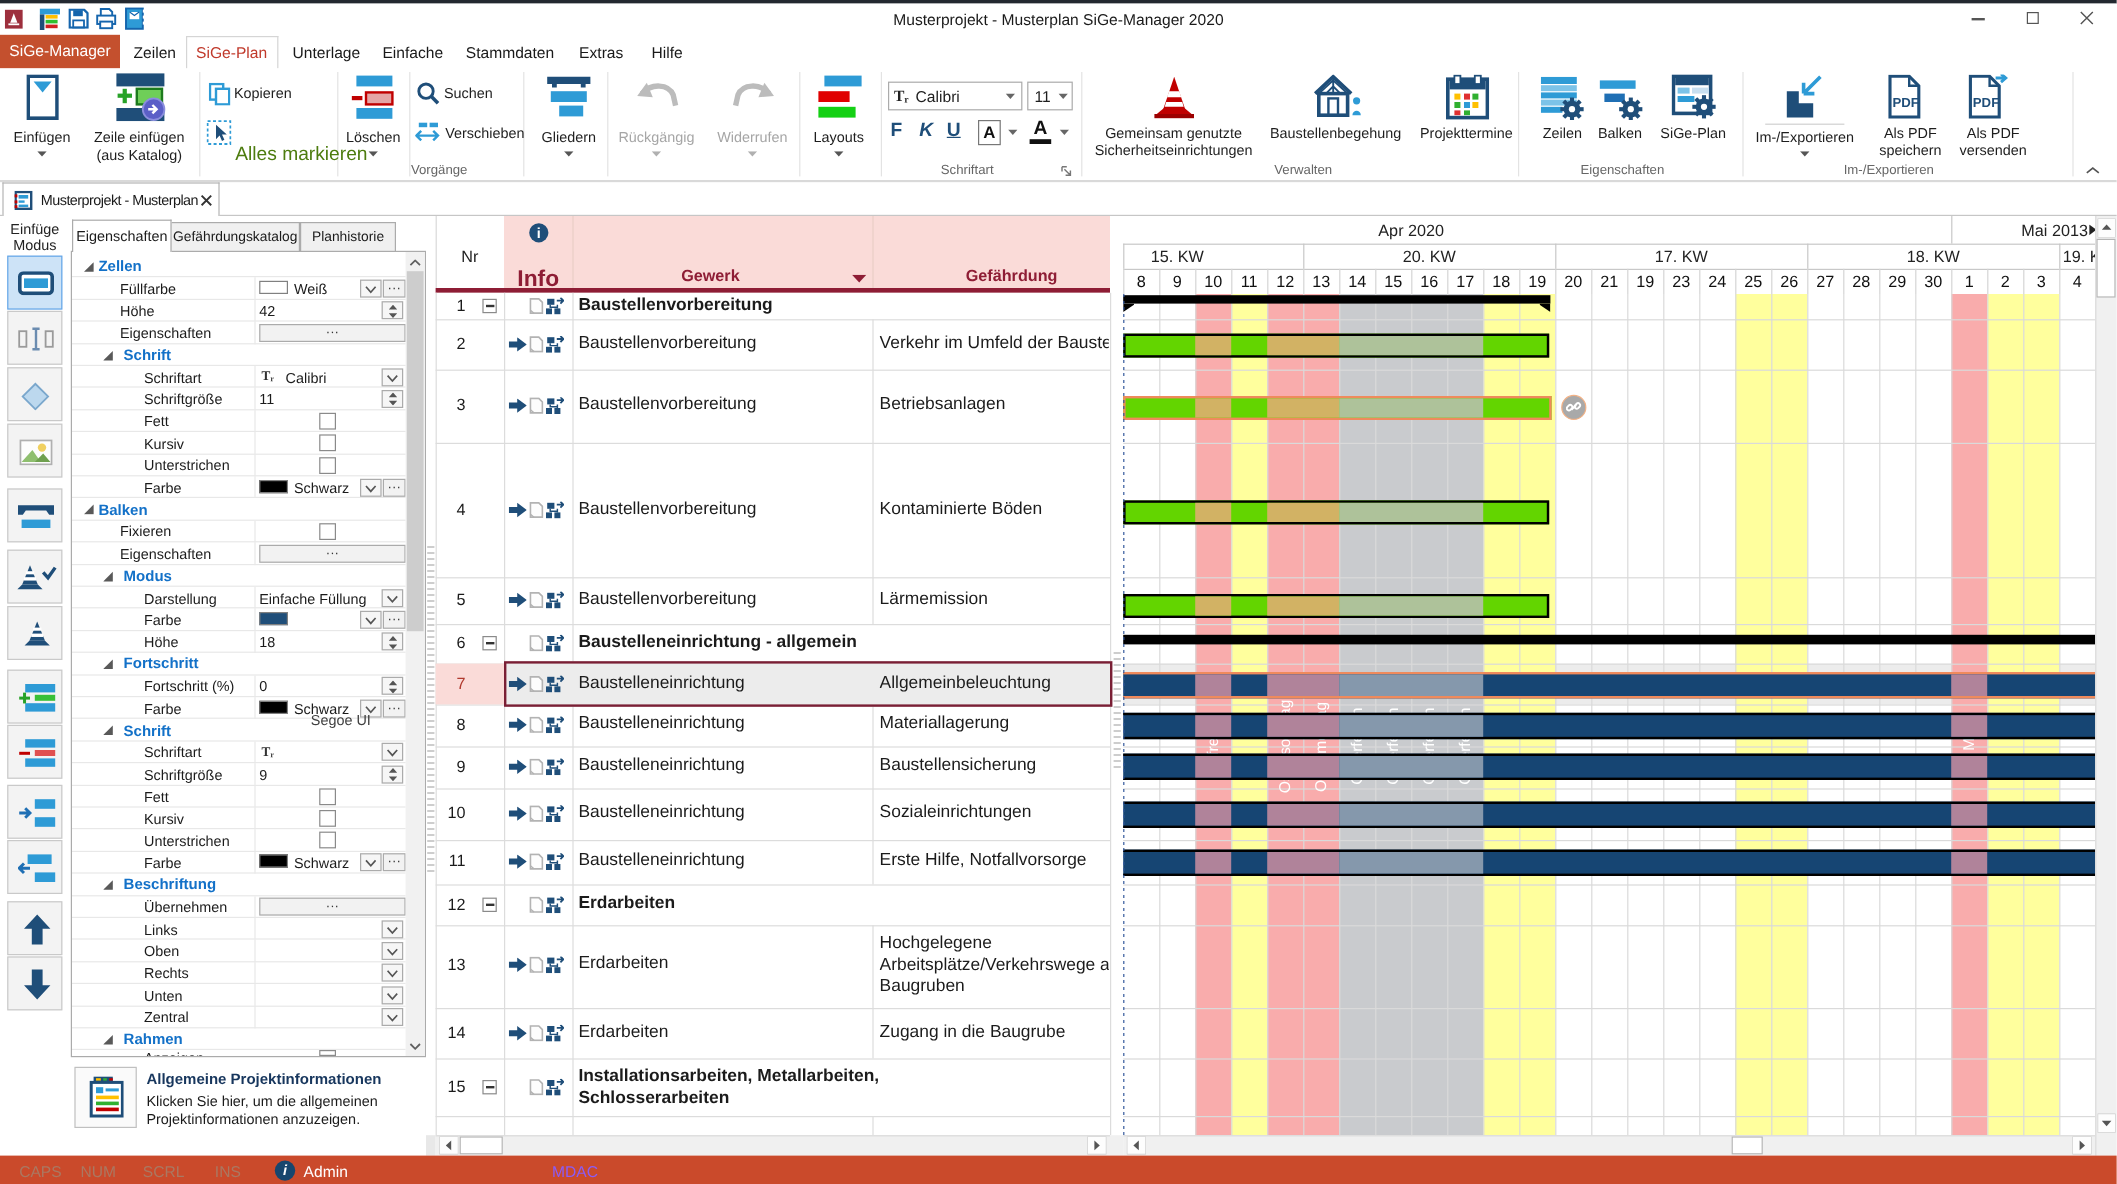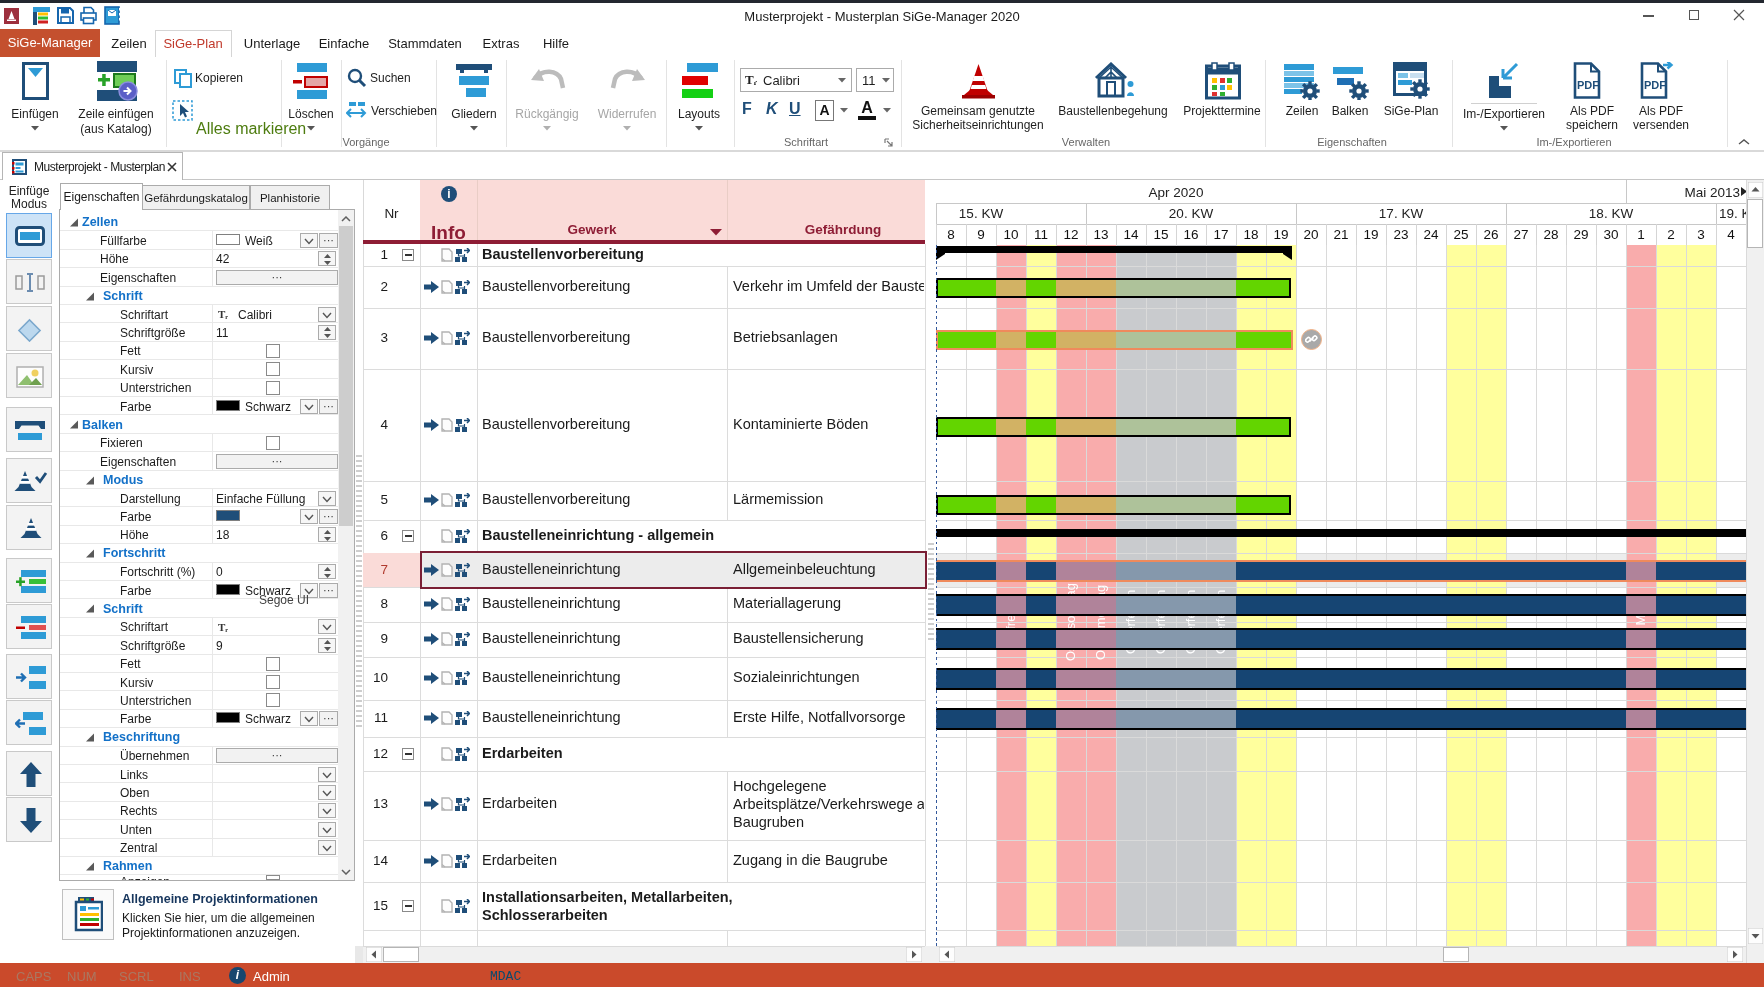--- a/index.html
+++ b/index.html
@@ -1187,12 +1187,12 @@
     <path d="M3.5 6 L7.5 10.5 L11.5 6 Z" fill="#555"></path>
   </svg>
 <div style="position:absolute;left:1747px;top:199px;width:16px;height:49px;background:#ffffff;border:1px solid #b5b5b5;"></div>
 <div style="position:absolute;left:0;top:963px;width:1764px;height:24px;background:#ca4a2b;"></div>
 <div style="position:absolute;left:16px;top:969px;font-size:13px;color:#aa7862;">CAPS</div>
 <div style="position:absolute;left:67px;top:969px;font-size:13px;color:#aa7862;">NUM</div>
 <div style="position:absolute;left:119px;top:969px;font-size:13px;color:#aa7862;">SCRL</div>
 <div style="position:absolute;left:179px;top:969px;font-size:13px;color:#aa7862;">INS</div>
 <div style="position:absolute;left:229px;top:967px;width:17px;height:17px;background:#17466e;border-radius:50%;color:#fff;font-size:12px;font-weight:bold;font-style:italic;text-align:center;line-height:17px;">i</div>
 <div style="position:absolute;left:253px;top:969px;font-size:13px;color:#fff;">Admin</div>
-<div style="position:absolute;left:490px;top:969px;font-size:13px;color:#0c4a6e;font-family:Liberation Mono, monospace;">MDAC</div>
+<div style="position:absolute;left:460px;top:969px;font-size:13px;color:#8b5cf6;">MDAC</div>
 </body></html>

